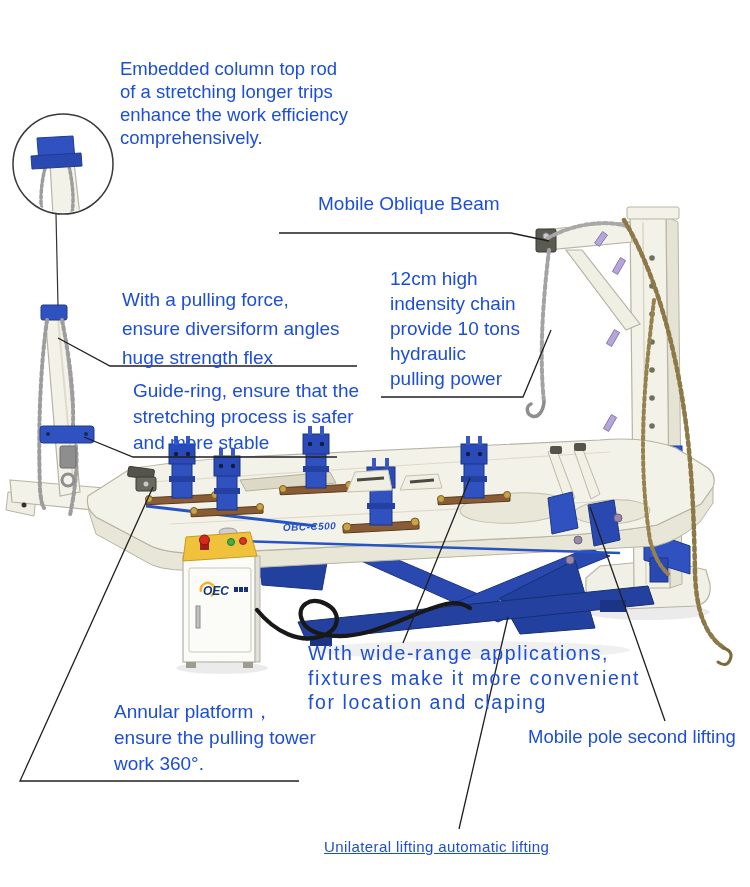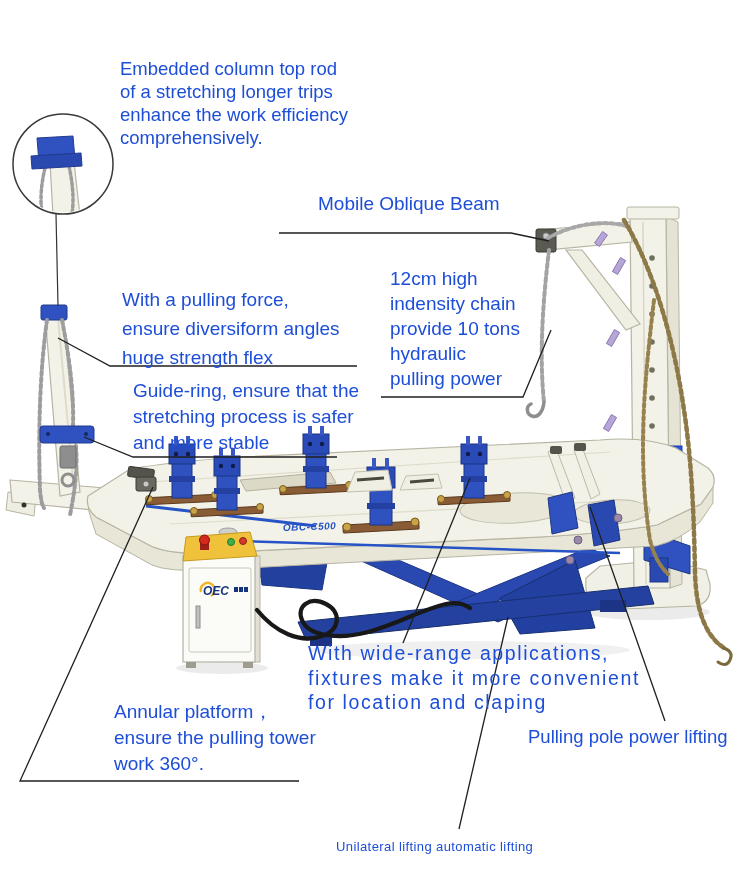--- a/index.html
+++ b/index.html
@@ -9,21 +9,21 @@
   svg#machine{position:absolute;left:0;top:0;}
   .callout{position:absolute;color:#1d4ed8;white-space:pre-line;z-index:5;}
   .co-embedded{left:120px;top:57px;font-size:18.5px;line-height:23px;}
   .co-mobile{left:318px;top:193px;font-size:19px;line-height:22px;}
   .co-pullforce{left:122px;top:285px;font-size:19px;line-height:29px;}
   .co-chain12{left:390px;top:266px;font-size:19px;line-height:25px;}
   .co-guidering{left:133px;top:378px;font-size:19px;line-height:26px;}
   .co-widerange{left:308px;top:641px;font-size:19.5px;line-height:24.5px;letter-spacing:1.6px;}
   .co-annular{left:114px;top:699px;font-size:19px;line-height:26px;}
   .co-pullpole{left:528px;top:726px;font-size:18.5px;line-height:22px;}
-  .co-unilateral{left:336px;top:835px;font-size:13px;line-height:24px;letter-spacing:0.4px;}
+  .co-unilateral{left:324px;top:835px;font-size:15px;line-height:24px;letter-spacing:0.4px;text-decoration:underline;}
 </style>
 </head>
 <body>
 
 <div id="stage">
 
 <svg id="machine" width="750" height="887" viewBox="0 0 750 887">
   <defs>
     <clipPath id="magclip">
           <circle cx="63" cy="164" r="48.5"></circle>
@@ -282,16 +282,16 @@
 pulling power</div>
 <div class="callout co-widerange">With wide-range applications,
 fixtures make it more convenient
 for location and claping</div>
 <div class="callout co-guidering">Guide-ring, ensure that the
 stretching process is safer
 and more stable</div>
 <div class="callout co-annular">Annular platform，
 ensure the pulling tower
 work 360°.</div>
-<div class="callout co-pullpole">Pulling pole power lifting</div>
+<div class="callout co-pullpole">Mobile pole second lifting</div>
 <div class="callout co-unilateral">Unilateral lifting automatic lifting</div>
 
 </div>
 
 </body></html>

